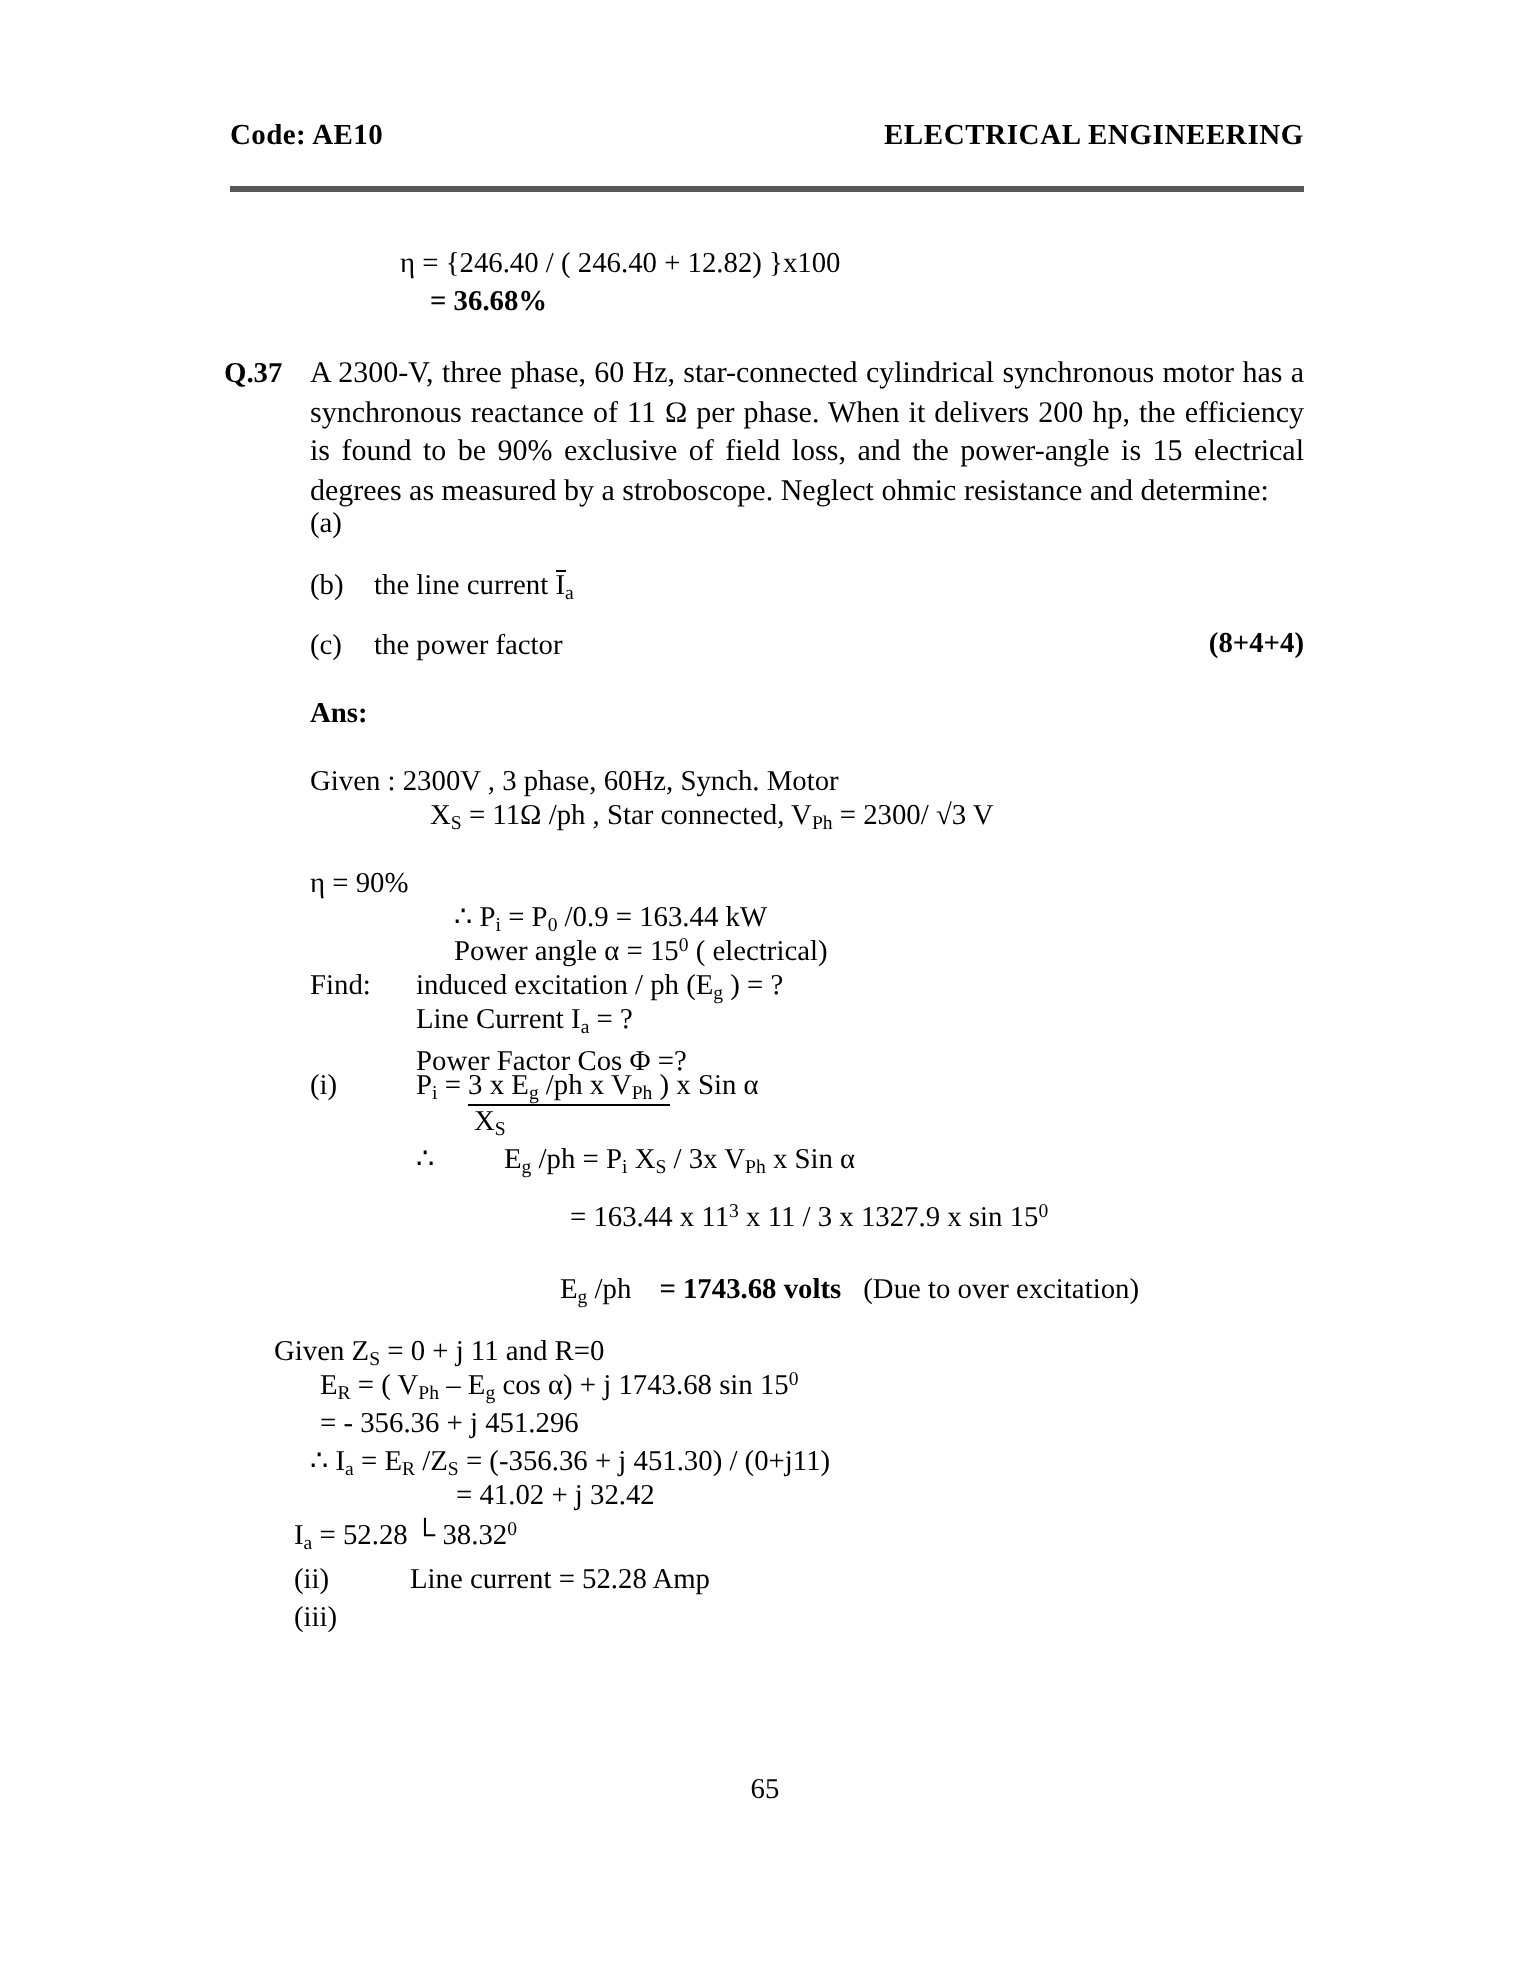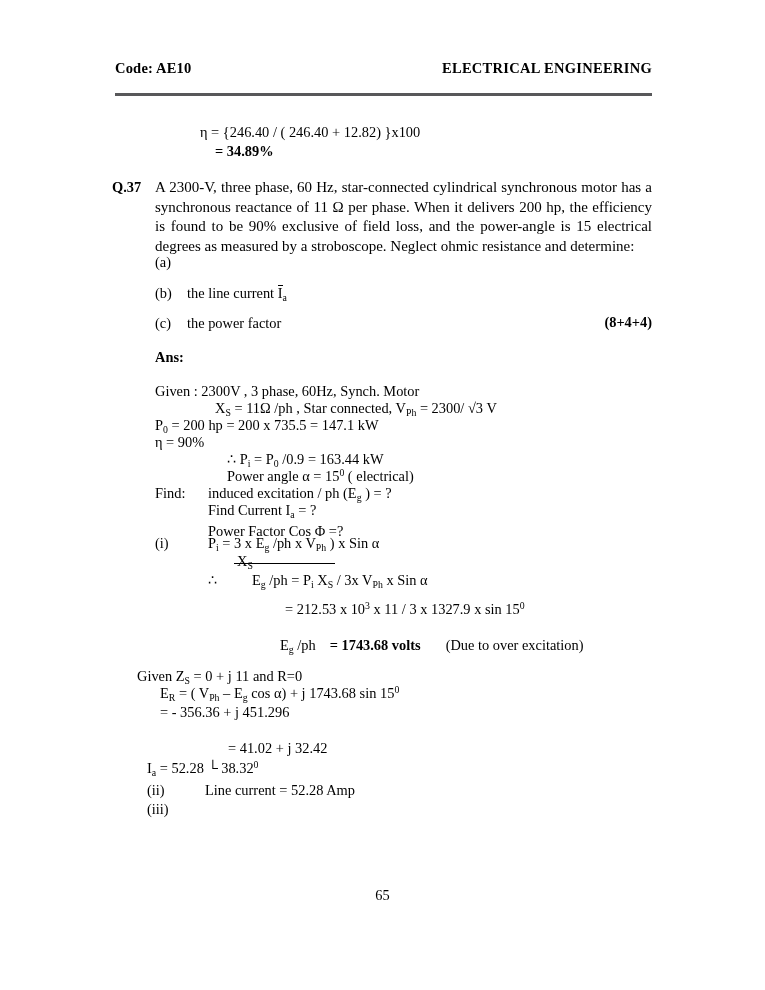--- a/index.html
+++ b/index.html
@@ -67,21 +67,21 @@
     line-height: 0;
   }
   .ovl {
     border-top: 1.4px solid #000;
     padding-top: 0px;
     display: inline-block;
     line-height: 1.0;
   }
   .num-ul {
     border-bottom: 1.3px solid #000;
-    padding-bottom: 12px;
+    padding-bottom: 1px;
   }
 
   
   .q-label {
     position: absolute;
     left: 112px;
     top: 179px;
     font-weight: bold;
     font-size: 14.4px;
   }
@@ -119,21 +119,21 @@
 
 <div id="page">
 
   <div class="header">
     <span class="code">Code: AE10</span>
     <span class="subject">ELECTRICAL ENGINEERING</span>
   </div>
   <div class="rule"></div>
 
   <div class="ln" style="left:200px; top:124px;">η = {246.40 / ( 246.40 + 12.82) }x100</div>
-  <div class="ln b" style="left:215px; top:143px;">= 34.89%</div>
+  <div class="ln b" style="left:215px; top:143px;">= 36.68%</div>
 
   <div class="q-label">Q.37</div>
   <div class="just q-text">A 2300-V, three phase, 60 Hz, star-connected cylindrical synchronous motor has a synchronous reactance of 11  Ω  per phase. When it delivers 200 hp, the efficiency is found to be 90% exclusive of field loss, and the power-angle is 15 electrical degrees as measured by a stroboscope. Neglect ohmic resistance and determine:</div>
 
   <div class="sub-item" style="left:155px; top:254px;">(a)</div>
 
   <div class="sub-item" style="left:155px; top:285px;">(b)</div>
   <div class="sub-item" style="left:187px; top:285px;">
     <span>the line current </span><span class="ovl">I</span><sub>a</sub>
   </div>
@@ -144,40 +144,37 @@
   <div class="marks">(8+4+4)</div>
 
   <div class="ln b" style="left:155px; top:349px;">Ans:</div>
 
   <div class="ln" style="left:155px; top:383px;">Given : 2300V , 3 phase, 60Hz, Synch. Motor</div>
 
   <div class="ln" style="left:215px; top:400px;">
     <span>X</span><sub>S</sub><span> = 11Ω /ph ,  Star connected, V</span><sub>Ph</sub><span>  = 2300/ √3 V</span>
   </div>
 
-  <div class="ln" style="left:155px; top:417px;">
-    <span>P</span><sub>0</sub><span> = 200 hp = 200 x 735.5 = 147.1 kW</span>
-  </div>
 
   <div class="ln" style="left:155px; top:434px;">η = 90%</div>
 
   <div class="ln" style="left:227px; top:451px;">
     <span>∴ P</span><sub>i</sub><span> = P</span><sub>0</sub><span> /0.9 = 163.44 kW</span>
   </div>
 
   <div class="ln" style="left:227px; top:468px;">
     <span>Power angle α = 15</span><sup>0</sup><span> ( electrical)</span>
   </div>
 
   <div class="ln" style="left:155px; top:485px;">Find:</div>
   <div class="ln" style="left:208px; top:485px;">
     <span>induced excitation / ph  (E</span><sub>g</sub><span> ) =  ?</span>
   </div>
   <div class="ln" style="left:208px; top:502px;">
-    <span>Find Current I</span><sub>a</sub><span> = ?</span>
+    <span>Line Current I</span><sub>a</sub><span> = ?</span>
   </div>
   <div class="ln" style="left:208px; top:523px;">
     <span>Power Factor Cos Φ =?</span>
   </div>
 
   <div class="ln" style="left:155px; top:535px;">(i)</div>
 
   <div class="ln" style="left:208px; top:535px;">
     <span>P</span><sub>i</sub><span> = </span><span class="num-ul"><span>3 x E</span><sub>g</sub><span> /ph x V</span><sub>Ph</sub><span> )</span></span><span> x Sin α</span>
   </div>
@@ -186,37 +183,40 @@
     <span>X</span><sub>S</sub>
   </div>
 
   <div class="ln" style="left:208px; top:572px;">∴</div>
 
   <div class="ln" style="left:252px; top:572px;">
     <span>E</span><sub>g</sub><span> /ph    =    P</span><sub>i</sub><span> X</span><sub>S</sub><span> / 3x V</span><sub>Ph</sub><span> x Sin α</span>
   </div>
 
   <div class="ln" style="left:285px; top:601px;">
-    <span>=  212.53 x 10</span><sup>3</sup><span> x 11 / 3 x 1327.9 x sin 15</span><sup>0</sup>
+    <span>=  163.44 x 11</span><sup>3</sup><span> x 11 / 3 x 1327.9 x sin 15</span><sup>0</sup>
   </div>
 
   <div class="ln" style="left:280px; top:637px;">
-    <span>E</span><sub>g</sub><span> /ph</span><span class="b" style="margin-left:14px;">= 1743.68 volts</span><span style="margin-left:25px;text-align:center;">(Due to over excitation)</span>
+    <span>E</span><sub>g</sub><span> /ph</span><span class="b" style="margin-left:14px;">= 1743.68 volts</span><span style="margin-left:11px;text-align:center;">(Due to over excitation)</span>
   </div>
 
   <div class="ln" style="left:137px; top:668px;">
     <span>Given  Z</span><sub>S</sub><span> = 0 + j 11 and R=0</span>
   </div>
 
   <div class="ln" style="left:160px; top:685px;">
     <span>E</span><sub>R</sub><span> = ( V</span><sub>Ph</sub><span> – E</span><sub>g</sub><span> cos α) + j 1743.68 sin 15</span><sup>0</sup>
   </div>
 
   <div class="ln" style="left:160px; top:704px;">=  - 356.36 + j 451.296</div>
 
+  <div class="ln" style="left:155px; top:723px;">
+    <span>∴ I</span><sub>a</sub><span> = E</span><sub>R</sub><span> /Z</span><sub>S</sub><span>  = (-356.36 + j 451.30) / (0+j11)</span>
+  </div>
 
   <div class="ln" style="left:228px; top:740px;">= 41.02 + j 32.42</div>
 
   <div class="ln" style="left:147px; top:760px;">
     <span>I</span><sub>a</sub><span> = 52.28 └ 38.32</span><sup>0</sup>
   </div>
 
   <div class="ln" style="left:147px; top:782px;">(ii)</div>
   <div class="ln" style="left:205px; top:782px;">Line current = 52.28 Amp</div>
 

